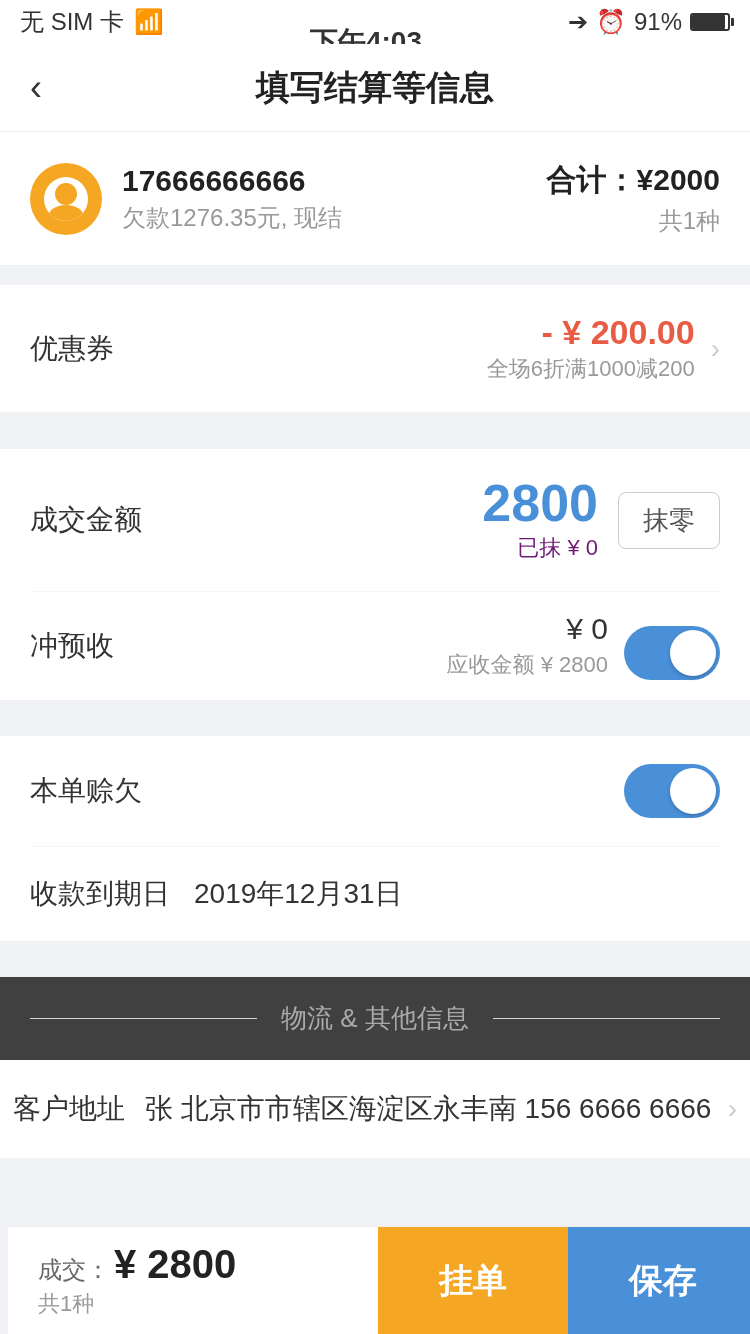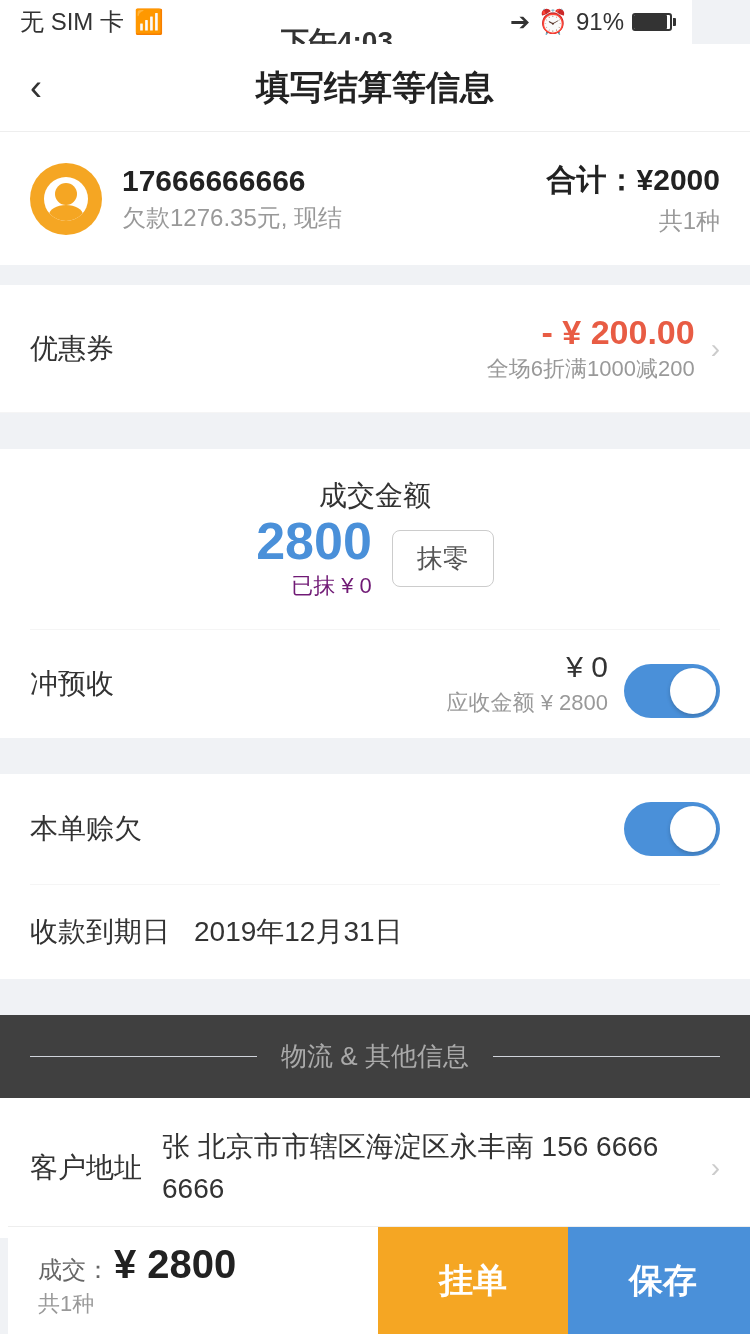--- a/index.html
+++ b/index.html
@@ -9,21 +9,21 @@
       min-height: 1334px;
       background: #f0f2f5;
       font-family: -apple-system, 'PingFang SC', 'Helvetica Neue', sans-serif;
       font-size: 28px;
       color: #333;
       position: relative;
     }
 
     
     .status-bar {
-      width: 692px;
+      width: 750px;
       height: 44px;
       background: #fff;
       display: flex;
       align-items: center;
       justify-content: space-between;
       padding: 0 20px;
       font-size: 24px;
       font-weight: 500;
     }
     .status-left { display: flex; align-items: center; gap: 10px; }
@@ -151,21 +151,20 @@
     }
     .coupon-col { text-align: right; }
     .chevron-icon { color: #ccc; font-size: 28px; }
 
     
     .deal-row {
       display: flex;
       align-items: center;
       padding: 28px 30px;
       background: #fff;
-      flex-direction: column;
     }
     .deal-label { font-size: 28px; color: #333; flex-shrink: 0; }
     .deal-right { flex: 1; display: flex; align-items: center; justify-content: flex-end; gap: 20px; }
     .deal-amount-col { text-align: right; }
     .deal-num { font-size: 52px; font-weight: 700; color: #4a90d9; line-height: 1; }
     .deal-sub { font-size: 22px; color: #701a75; margin-top: 4px; }
     .round-btn {
       border: 1px solid #ccc;
       border-radius: 8px;
       padding: 10px 24px;
@@ -223,21 +222,21 @@
       background: #404040;
       gap: 24px;
     }
     .logistics-line { flex: 1; height: 1px; background: #d0d4db; }
     .logistics-text { font-size: 26px; color: #aaa; white-space: nowrap; }
 
     
     .address-row {
       display: flex;
       align-items: center;
-      padding: 28px 30px;
+      padding: 28px 13px;
       background: #fff;
     }
     .address-label { font-size: 28px; color: #333; flex-shrink: 0; margin-right: 20px; }
     .address-val { flex: 1; font-size: 28px; color: #333; line-height: 1.5; }
     .address-chevron { color: #ccc; font-size: 28px; margin-left: 10px; }
 
     
     .bottom-bar {
       position: fixed;
       bottom: 0;

